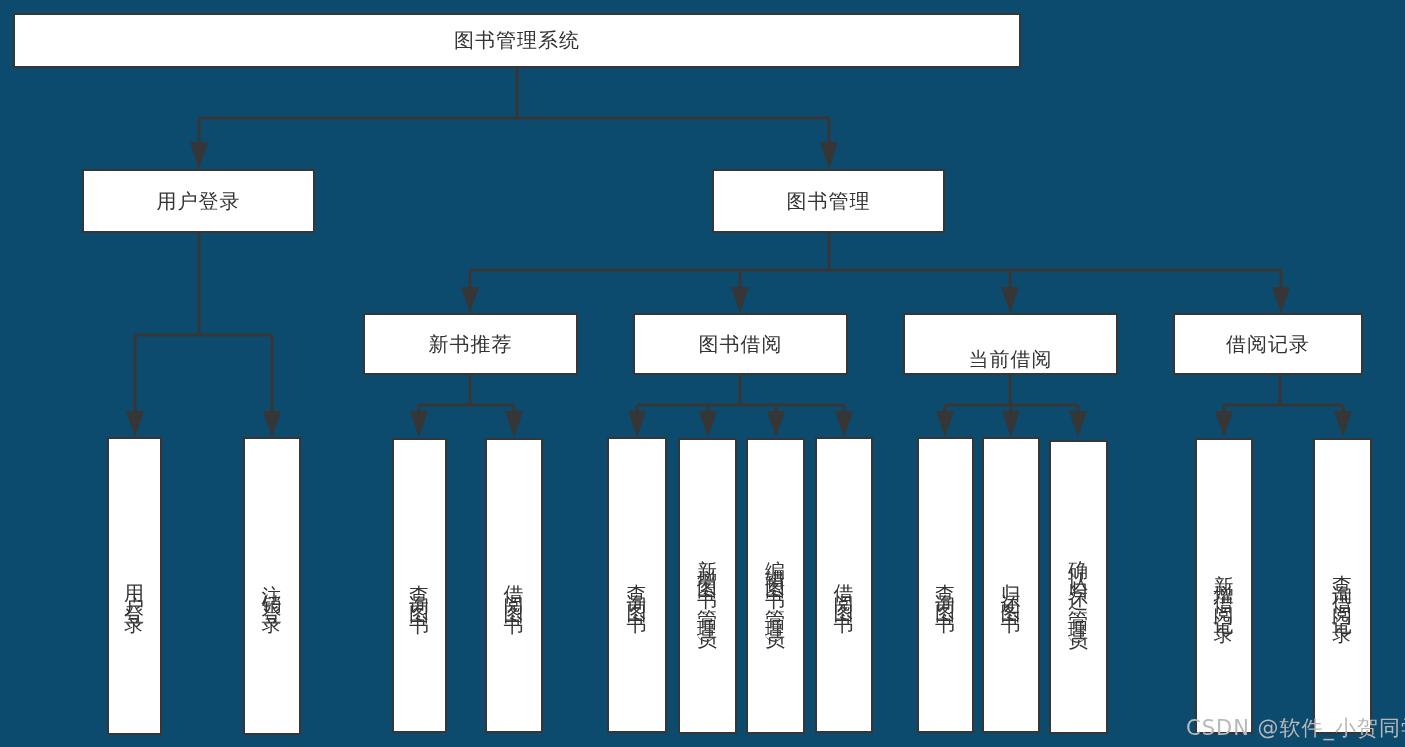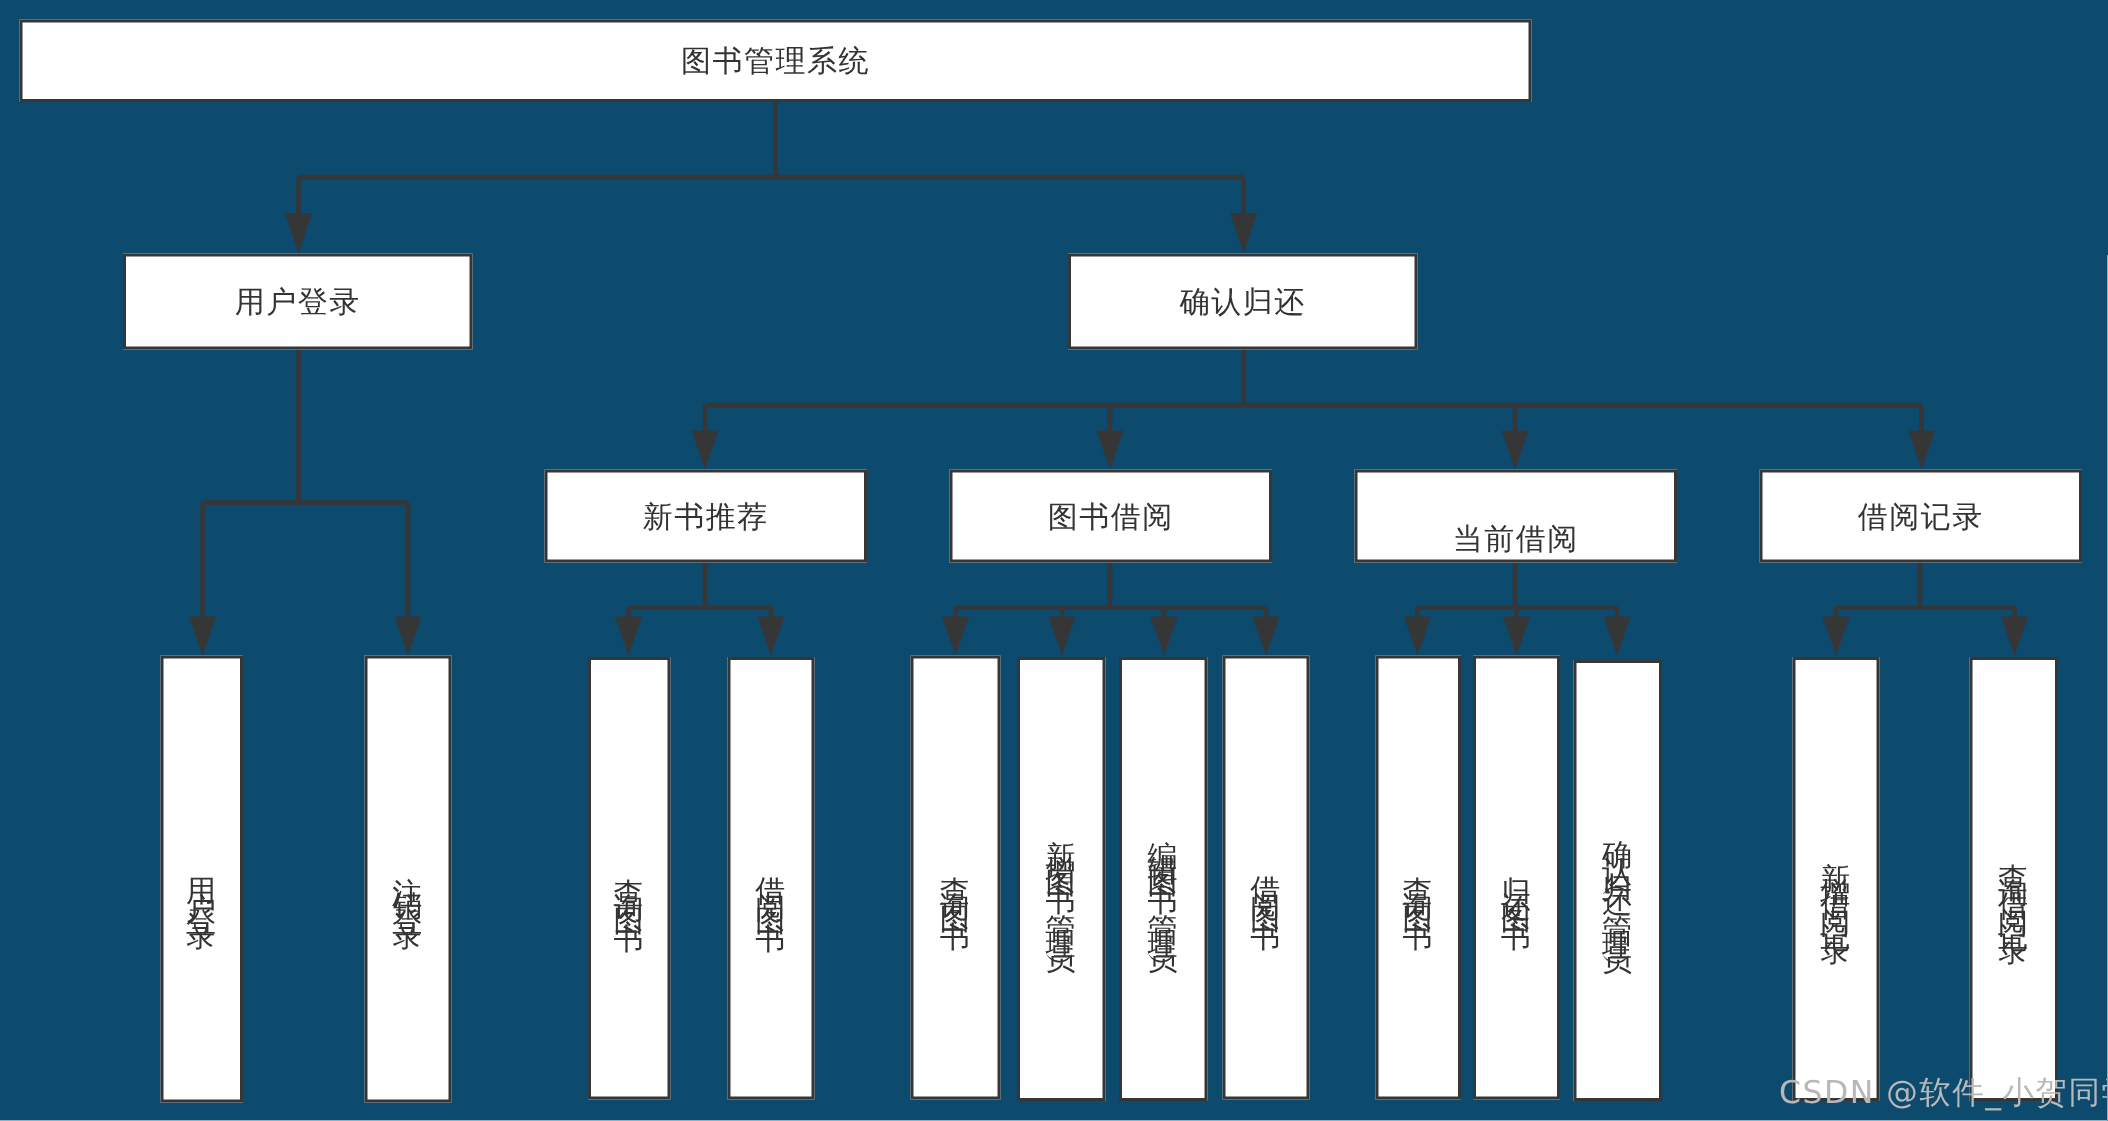--- a/index.html
+++ b/index.html
@@ -94,33 +94,33 @@
   </svg>
 
   <div class="node hbox" style="left:13px;top:13px;width:1008px;height:55px;">
     <span>图书管理系统</span>
   </div>
 
   <div class="node hbox" style="left:82px;top:169px;width:233px;height:64px;">
     <span>用户登录</span>
   </div>
   <div class="node hbox" style="left:712px;top:169px;width:233px;height:64px;">
-    <span>确认归还</span>
+    <span>图书管理</span>
   </div>
 
   <div class="node hbox" style="left:633px;top:313px;width:215px;height:62px;">
     <span>图书借阅</span>
   </div>
   <div class="node hbox" style="left:363px;top:313px;width:215px;height:62px;">
     <span>新书推荐</span>
   </div>
   <div class="node hbox" style="left:903px;top:313px;width:215px;height:62px;align-items:flex-end;">
     <span>当前借阅</span>
   </div>
-  <div class="node hbox" style="left:1173px;top:313px;width:215px;height:62px;">
+  <div class="node hbox" style="left:1173px;top:313px;width:190px;height:62px;">
     <span>借阅记录</span>
   </div>
 
   <div class="node vbox" style="left:107px;top:437px;width:55px;height:298px;">
     <span>用户登录</span>
   </div>
   <div class="node vbox" style="left:243px;top:437px;width:58px;height:298px;">
     <span>注销登录</span>
   </div>
 

